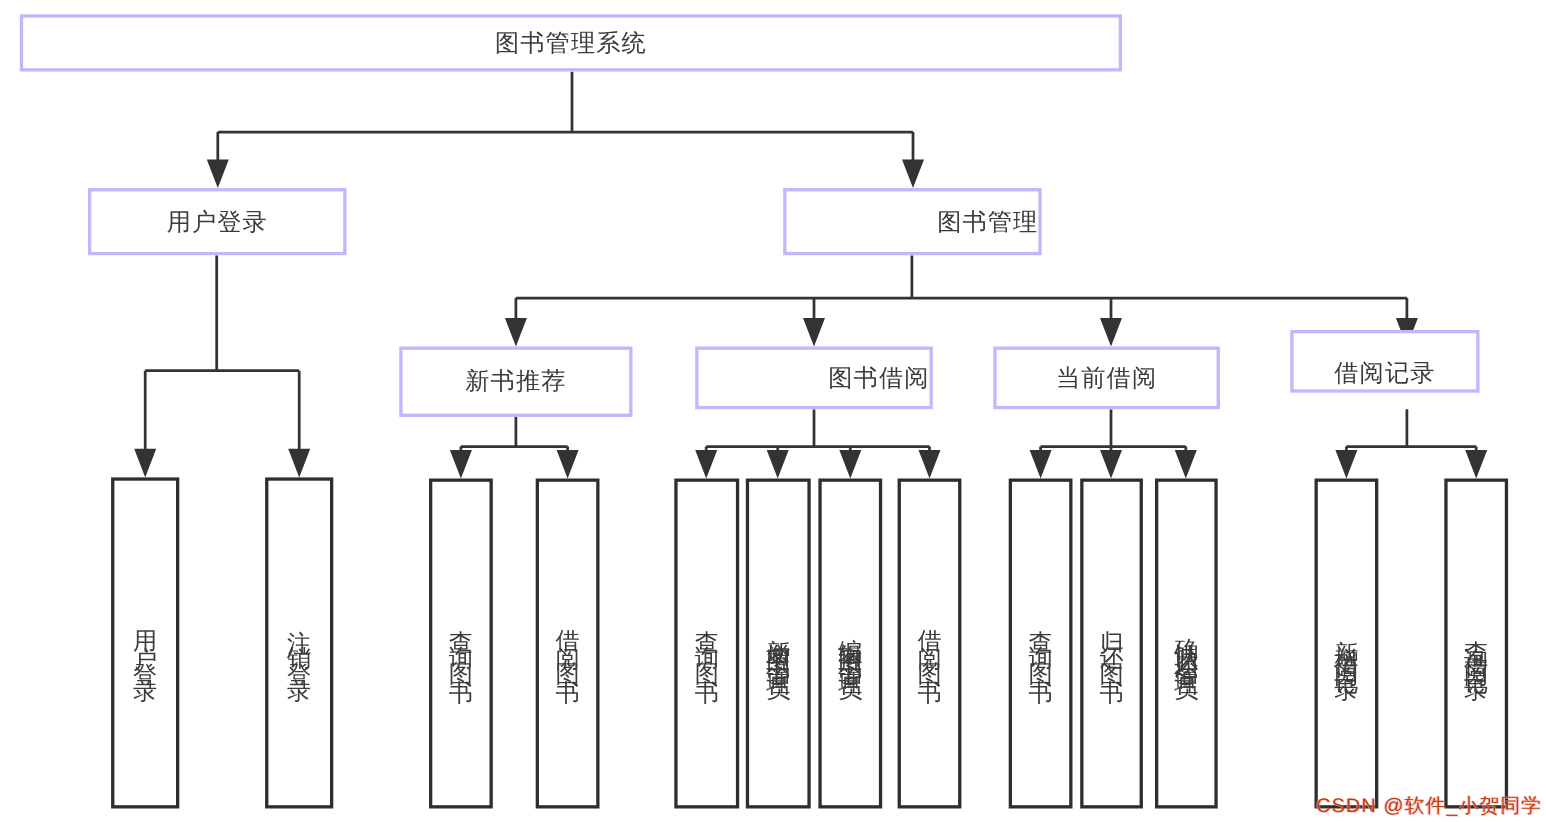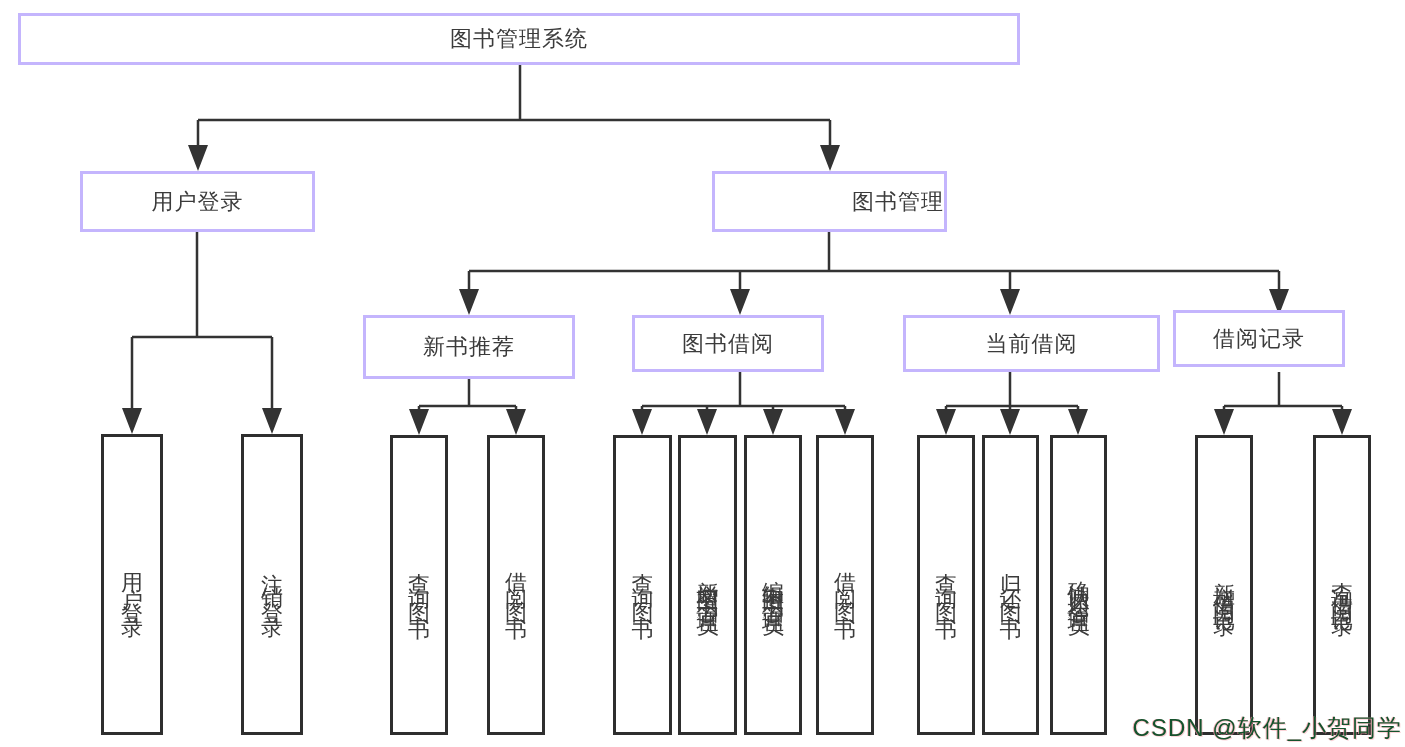--- a/index.html
+++ b/index.html
@@ -36,41 +36,41 @@
     letter-spacing:5px;
     line-height:1;
   }
   .vnode .loose{letter-spacing:15px;}
   .vnode .mid{letter-spacing:7px;}
   
   .n-root   {left:18px;  top:13px;  width:1002px; height:52px;}
   .n-login  {left:80px;  top:171px; width:235px;  height:61px;}
   .n-mgmt   {left:712px; top:171px; width:235px;  height:61px;justify-content:flex-end;}
   .n-newrec {left:363px; top:315px; width:212px;  height:64px;}
-  .n-borrow {left:632px; top:315px; width:192px;  height:57px;}
-  .n-current{left:903px; top:315px; width:257px;  height:57px;font-family:Liberation Serif, serif;}
-  .n-record {left:1173px;top:310px; width:172px;  height:57px;}
+  .n-borrow {left:632px; top:315px; width:216px;  height:57px;justify-content:flex-end;}
+  .n-current{left:903px; top:315px; width:206px;  height:57px;font-family:Liberation Serif, serif;}
+  .n-record {left:1173px;top:300px; width:172px;  height:57px;align-items:flex-end;}
   .lf-u0{left:101px; top:434px; width:62px; height:301px;}
   .lf-u1{left:241px; top:434px; width:62px; height:301px;}
   .lf-n0{left:390px; top:435px; width:58px; height:300px;}
   .lf-n1{left:487px; top:435px; width:58px; height:300px;}
   .lf-j0{left:613px; top:435px; width:59px; height:300px;}
   .lf-j1{left:678px; top:435px; width:59px; height:300px;}
   .lf-j2{left:744px; top:435px; width:58px; height:300px;}
   .lf-j3{left:816px; top:435px; width:58px; height:300px;}
   .lf-c0{left:917px; top:435px; width:58px; height:300px;}
   .lf-c1{left:982px; top:435px; width:57px; height:300px;}
   .lf-c2{left:1050px;top:435px; width:57px; height:300px;}
   .lf-r0{left:1195px;top:435px; width:58px; height:300px;}
   .lf-r1{left:1313px;top:435px; width:58px; height:300px;}
   .watermark{
     position:absolute;
     right:3px;bottom:3px;
-    font-size:24px;
-    color:#14532d;
+    font-size:18px;
+    color:#c2410c;
     text-shadow:-1px 0 0 rgba(246,158,168,0.75), 1px 1px 0 rgba(246,158,168,0.45);
     letter-spacing:1px;
   }
 </style>
 </head>
 <body>
 
 <div class="canvas">
 
   <svg class="wires" viewBox="0 0 1405 747" aria-hidden="true">

